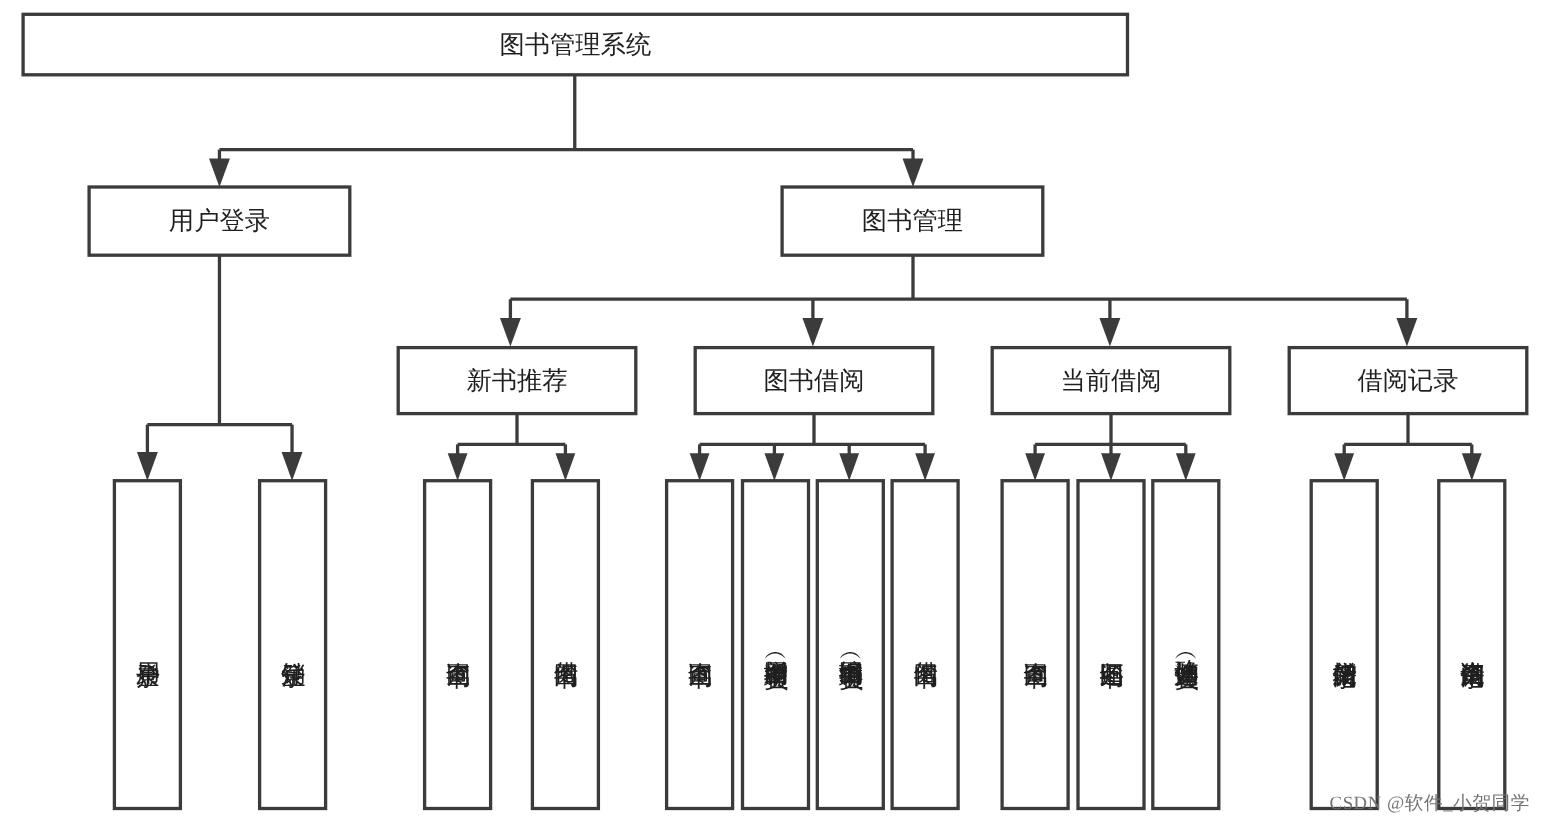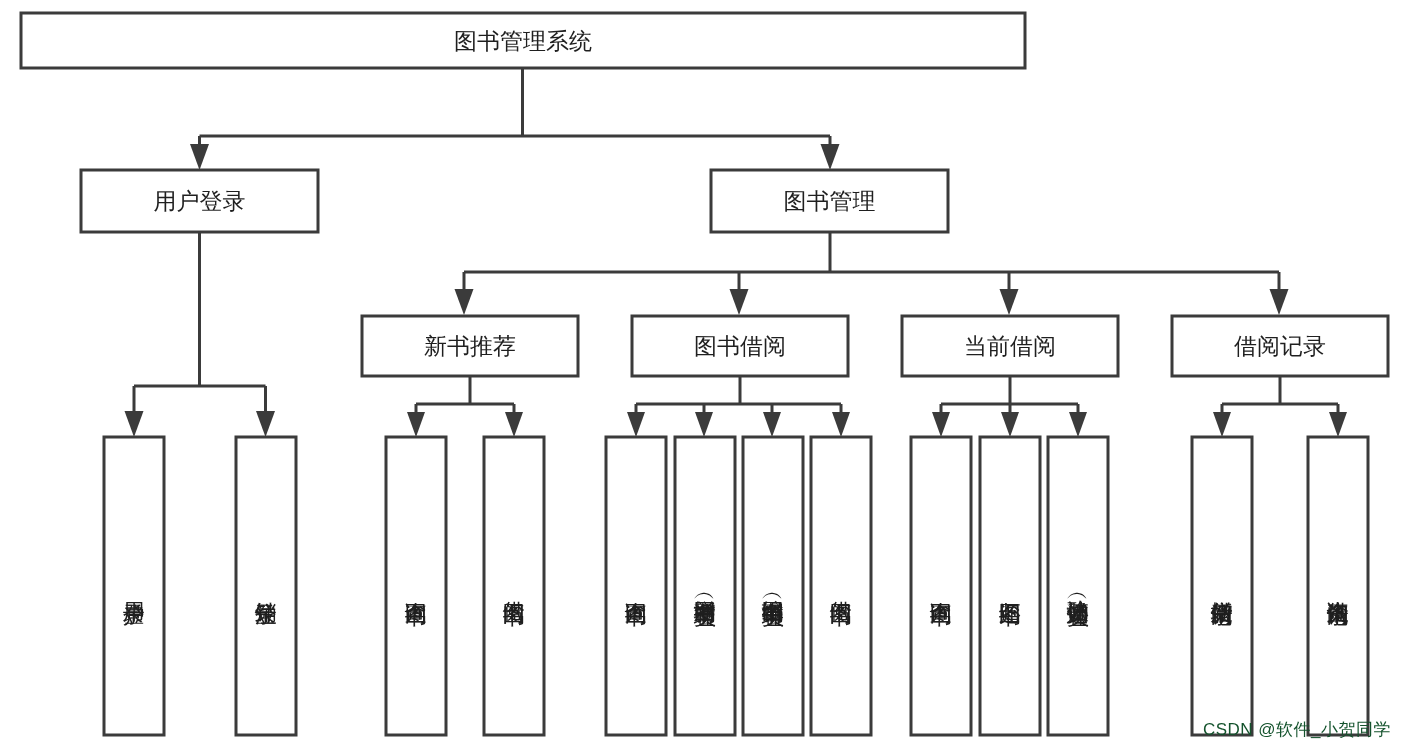--- a/index.html
+++ b/index.html
@@ -62,23 +62,23 @@
     line-height: 1.06;
     color: #1f1f1f;
     letter-spacing: 1px;
     white-space: nowrap;
     pointer-events: none;
   }
   .watermark {
     position: absolute;
     right: 14px;
     bottom: 6px;
-    font-family: Liberation Sans, sans-serif;
+    font-family: Liberation Serif, serif;
     font-size: 17px;
-    color: #14532d;
+    color: #737373;
     letter-spacing: 0.5px;
     white-space: nowrap;
     margin-left: 24px;
   }
 </style>
 </head>
 <body>
 
 <div id="diagram-root">
 

